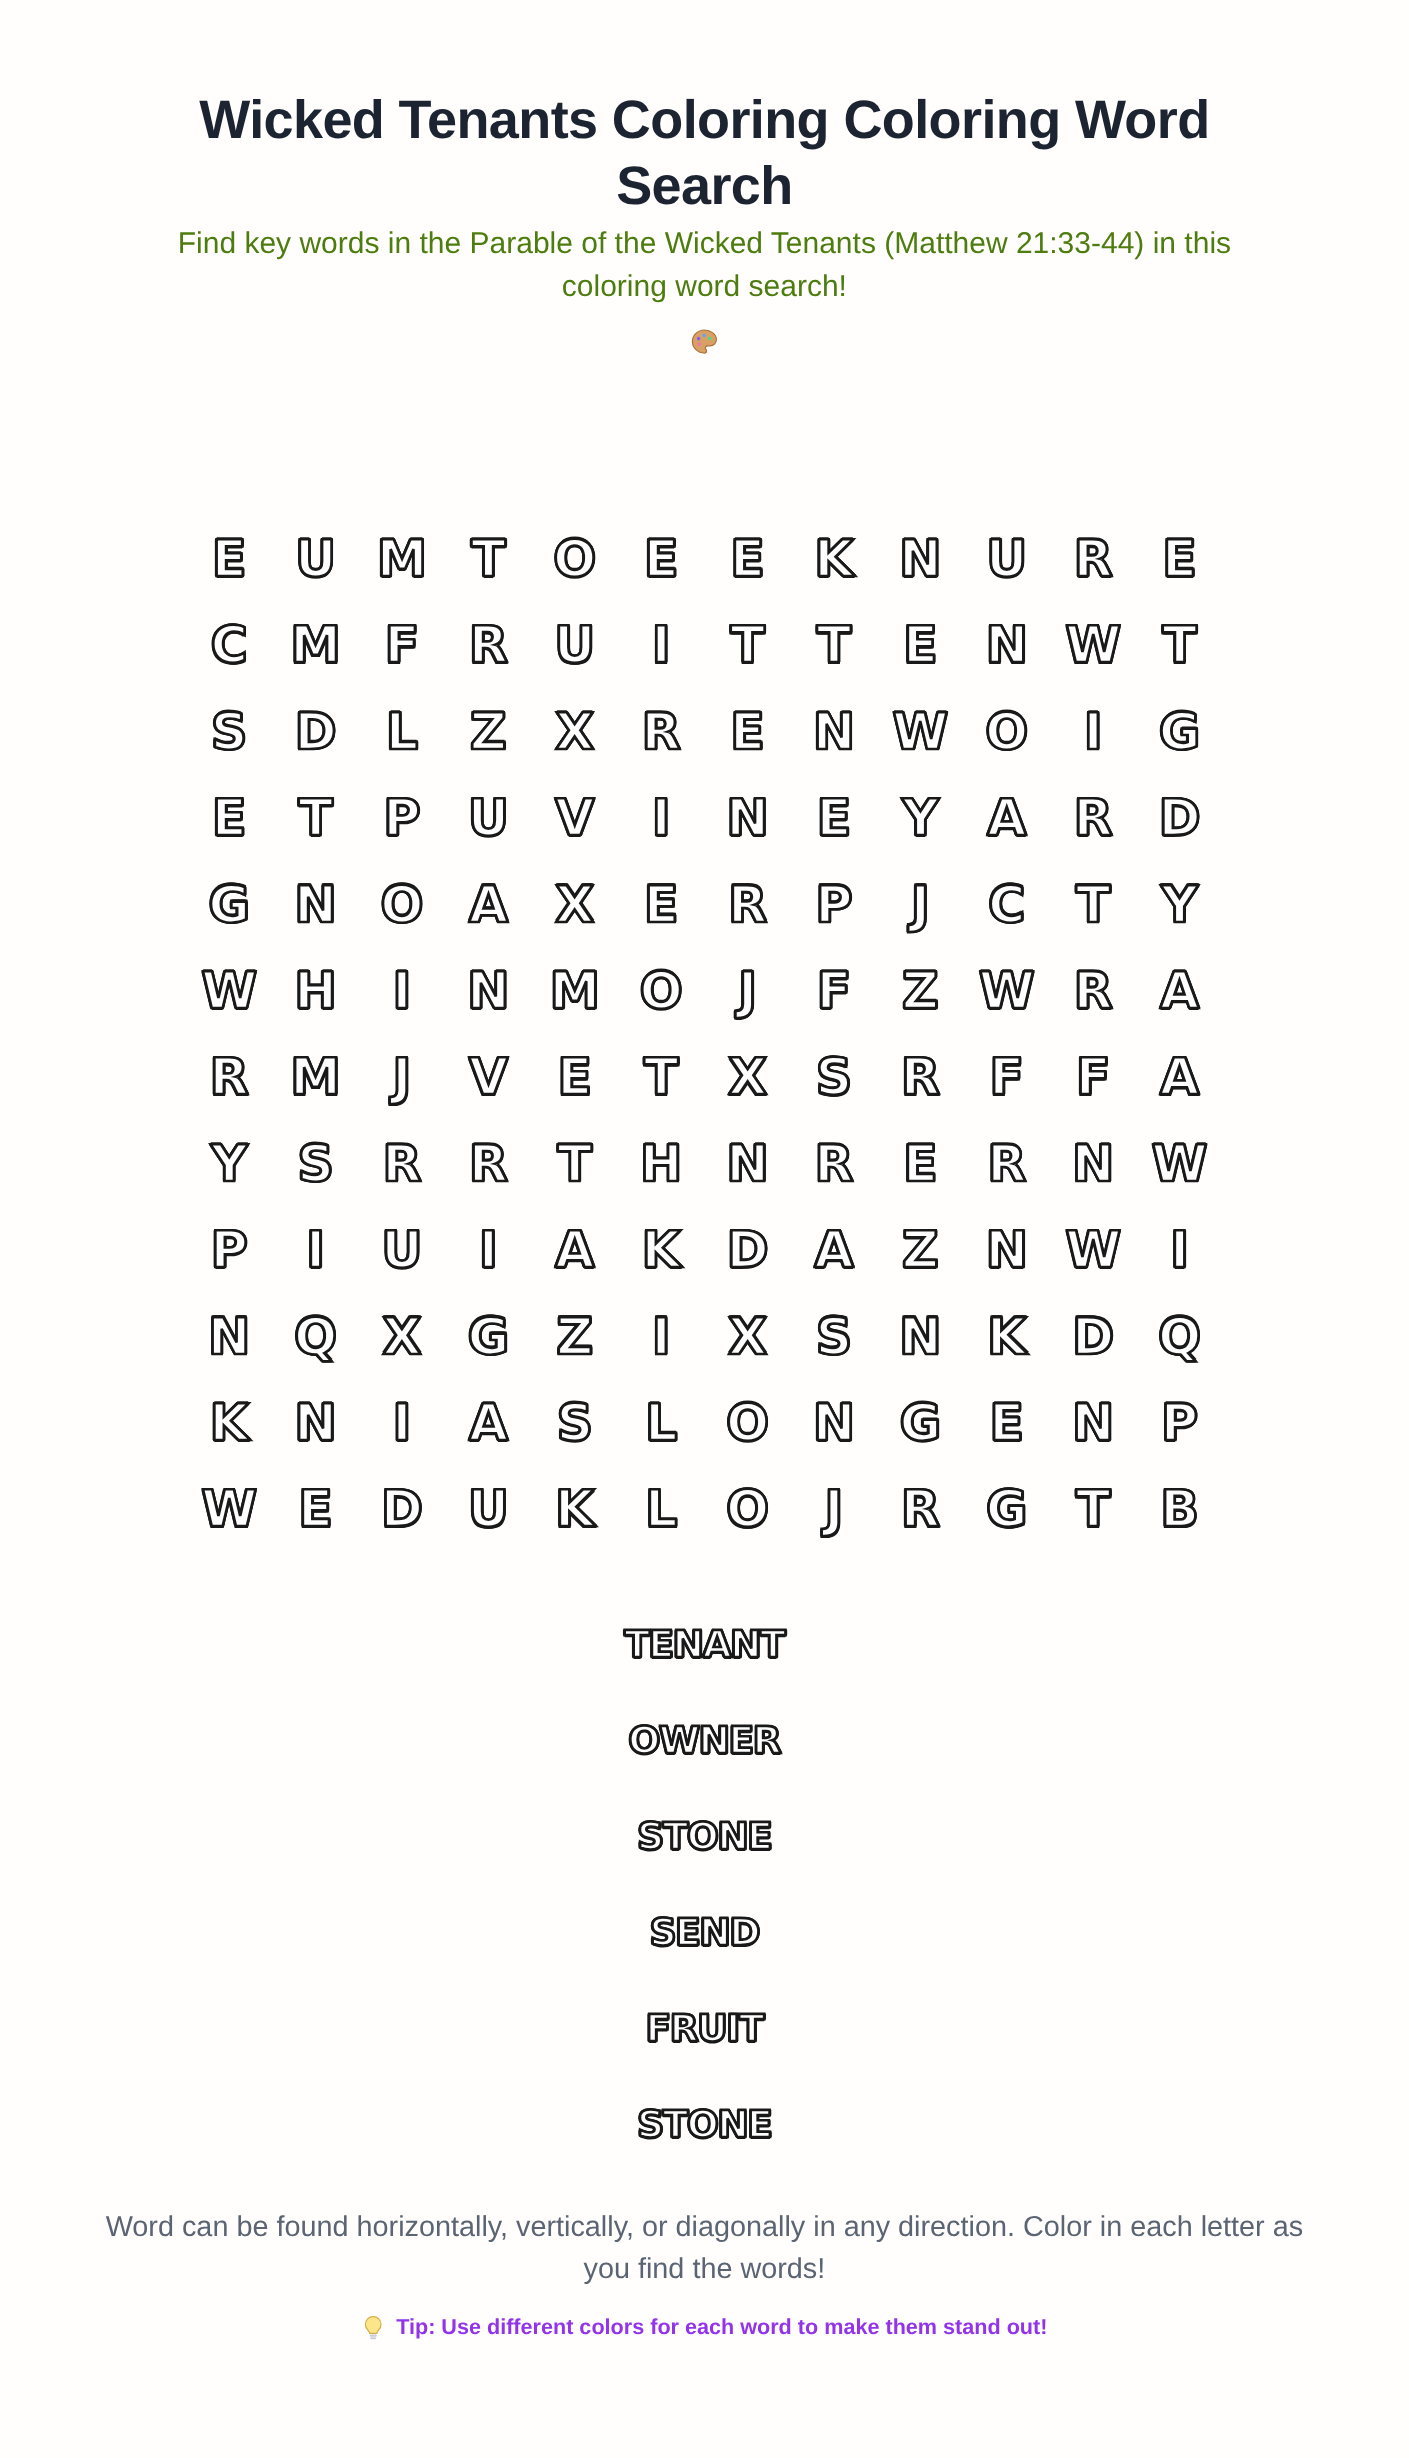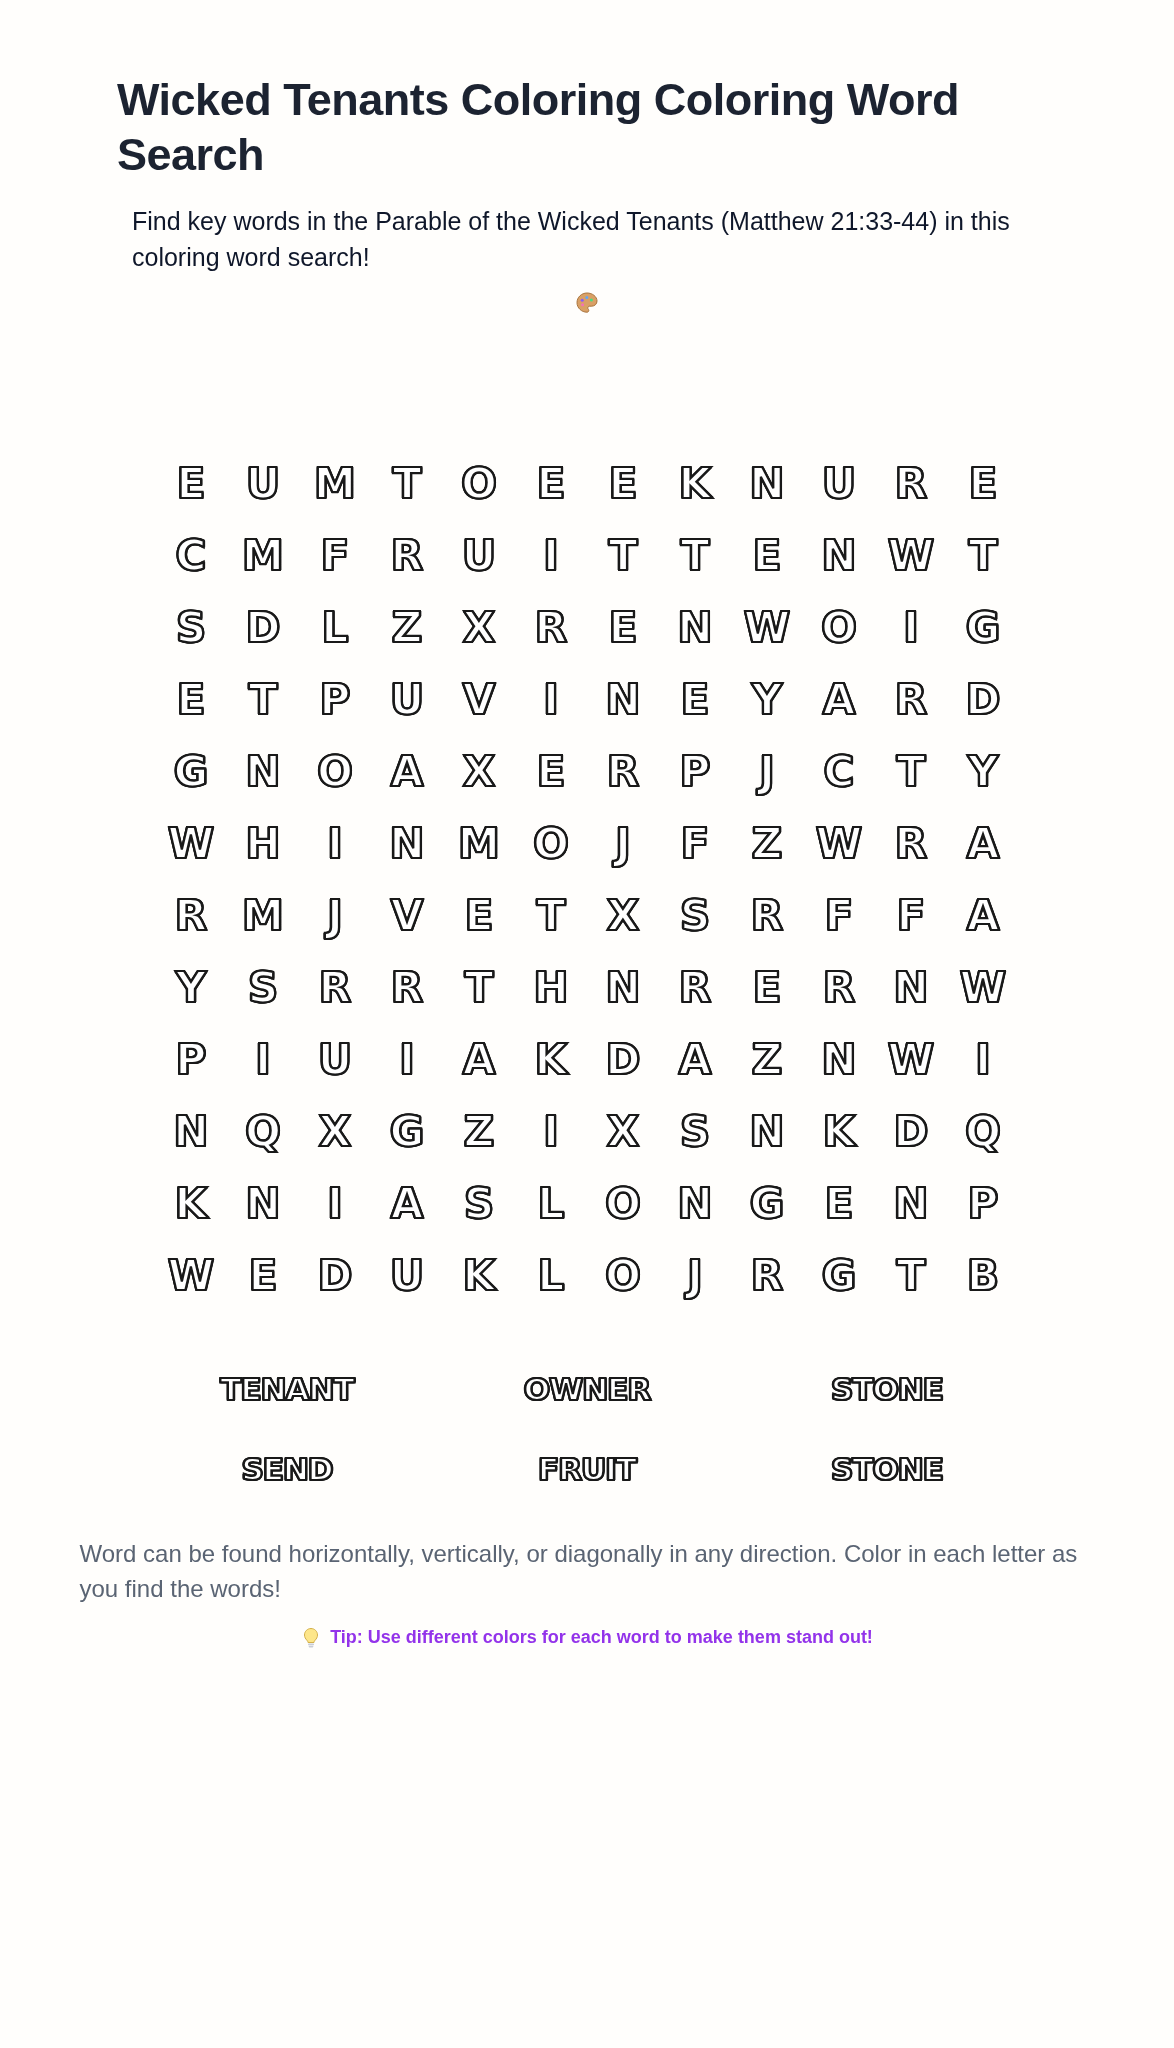--- a/index.html
+++ b/index.html
@@ -10,37 +10,37 @@
   body {
     min-height: 2048px;
     font-family: "Liberation Sans", sans-serif;
     color: #1c2331;
   }
   main {
     width: 1015px;
     max-width: 100%;
     margin: 0 auto;
     padding-top: 72px;
-    text-align: left;
+    text-align: center;
   }
   .page-title {
     font-size: 45px;
     line-height: 1.23;
     font-weight: 700;
     color: #1c2331;
     max-width: 940px;
     margin: 0 auto;
     letter-spacing: -0.5px;
   }
   .page-subtitle {
-    margin: 20px auto 0;
+    margin: 2px auto 0;
     max-width: 910px;
     font-size: 25px;
     line-height: 1.45;
-    color: #0f172a;
+    color: #4d7c0f;
   }
   .edition-note {
     margin-top: 16px;
     font-size: 21px;
     font-weight: 600;
     color: #9333ea;
     display: flex;
     align-items: center;
     justify-content: center;
     gap: 10px;
@@ -79,21 +79,21 @@
     margin-top: 104px;
     font-size: 33px;
     font-weight: 700;
     color: #1c2331;
     letter-spacing: -0.3px;
   }
   .word-list {
     margin: 38px auto 0;
     width: 900px;
     display: grid;
-    grid-template-columns: 1fr 1fr 1fr;
+    grid-template-columns: 1fr;
     grid-auto-rows: 80px;
   }
   .word {
     display: flex;
     align-items: center;
     justify-content: center;
     font-size: 31px;
     letter-spacing: -1px;
   }
 

